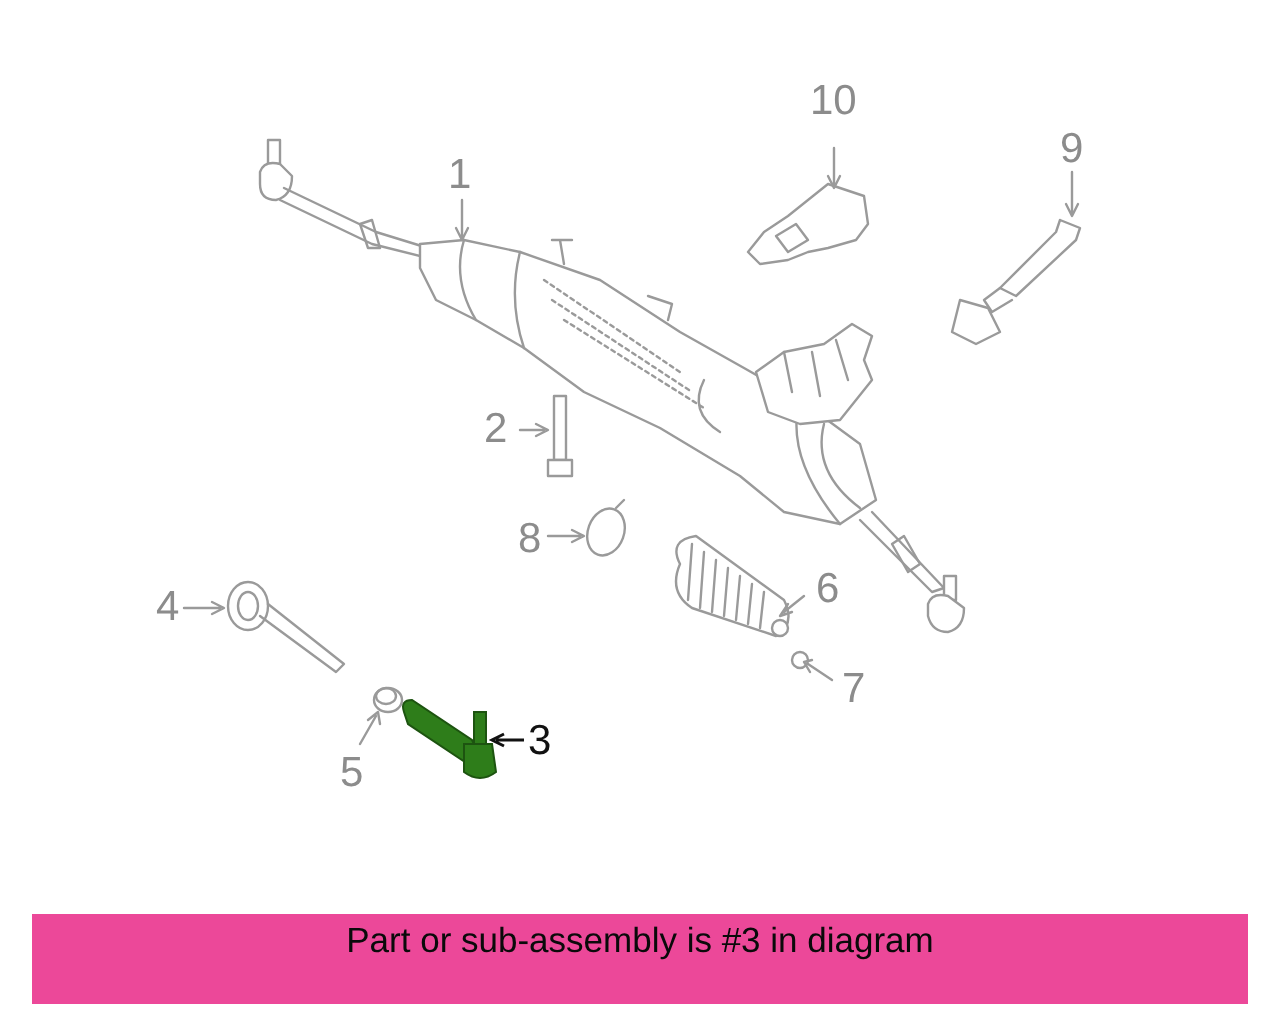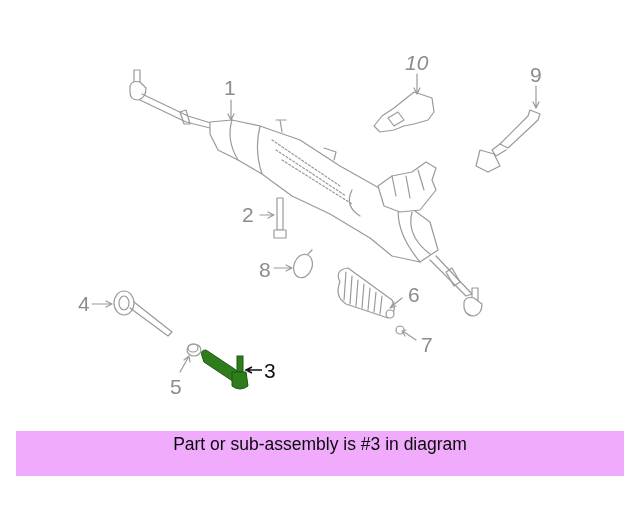--- a/index.html
+++ b/index.html
@@ -1,20 +1,20 @@
 <!DOCTYPE html>
 <html><head>
 <meta charset="utf-8">
 <style>
   html, body { margin:0; padding:0; background:#ffffff; }
   body { width:640px; height:512px; position:relative; overflow:hidden; font-family:"Liberation Sans", sans-serif; }
   #diagram { position:absolute; left:0; top:0; width:640px; height:450px; }
   .callout { position:absolute; font-family:"Liberation Sans", sans-serif; font-size:21px; color:#8c8c8c; line-height:1; }
   .callout.active { color:#111111; }
-  #banner { position:absolute; left:16px; top:431px; width:608px; height:45px; background:#f0abfc; text-align:center; color:#0a0a0a; font-size:17.5px; line-height:20px; padding-top:3px; box-sizing:border-box; }
+  #banner { position:absolute; left:16px; top:457px; width:608px; height:45px; background:#ec4899; text-align:center; color:#0a0a0a; font-size:17.5px; line-height:20px; padding-top:3px; box-sizing:border-box; }
   #banner div { white-space:nowrap; }
 </style>
 </head>
 <body>
 
 <div id="diagram">
   <svg width="640" height="450" viewBox="0 0 640 450">
     <g fill="none" stroke="#9a9a9a" stroke-width="1.2" stroke-linejoin="round" stroke-linecap="round">
 
       <g>
@@ -113,18 +113,18 @@
 
   <span class="callout" style="left:224px;top:77px;">1</span>
   <span class="callout" style="left:242px;top:204px;">2</span>
   <span class="callout active" style="left:264px;top:360px;">3</span>
   <span class="callout" style="left:78px;top:293px;">4</span>
   <span class="callout" style="left:170px;top:376px;">5</span>
   <span class="callout" style="left:408px;top:284px;">6</span>
   <span class="callout" style="left:421px;top:334px;">7</span>
   <span class="callout" style="left:259px;top:259px;">8</span>
   <span class="callout" style="left:530px;top:64px;">9</span>
-  <span class="callout" style="left:405px;top:52px;font-style:italic;">10</span>
+  <span class="callout" style="left:405px;top:40px;">10</span>
 </div>
 
 <div id="banner">
   <div>Part or sub-assembly is #3 in diagram</div>
 </div>
 
 </body></html>

